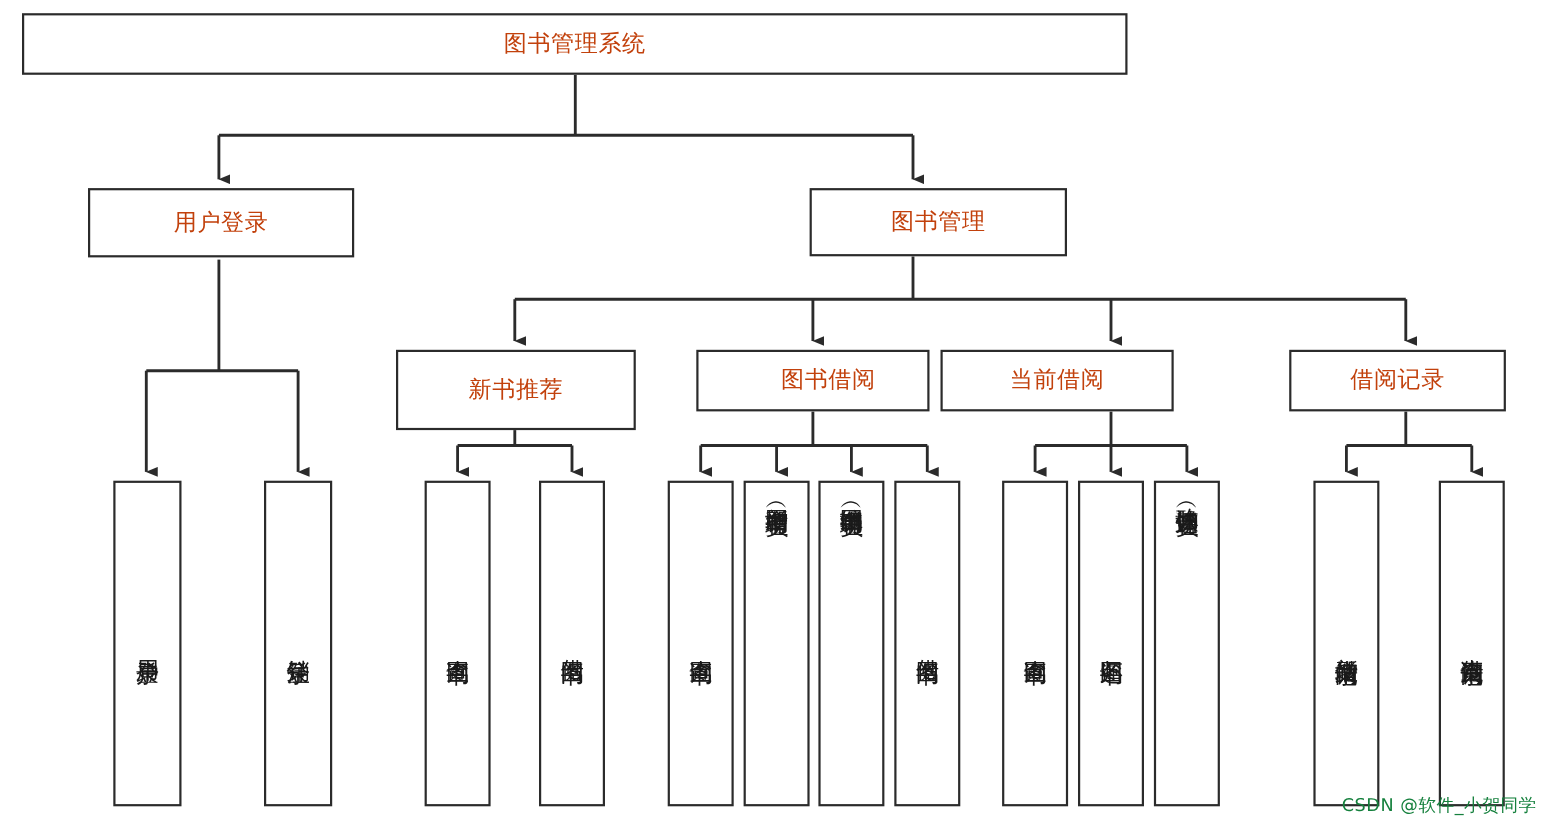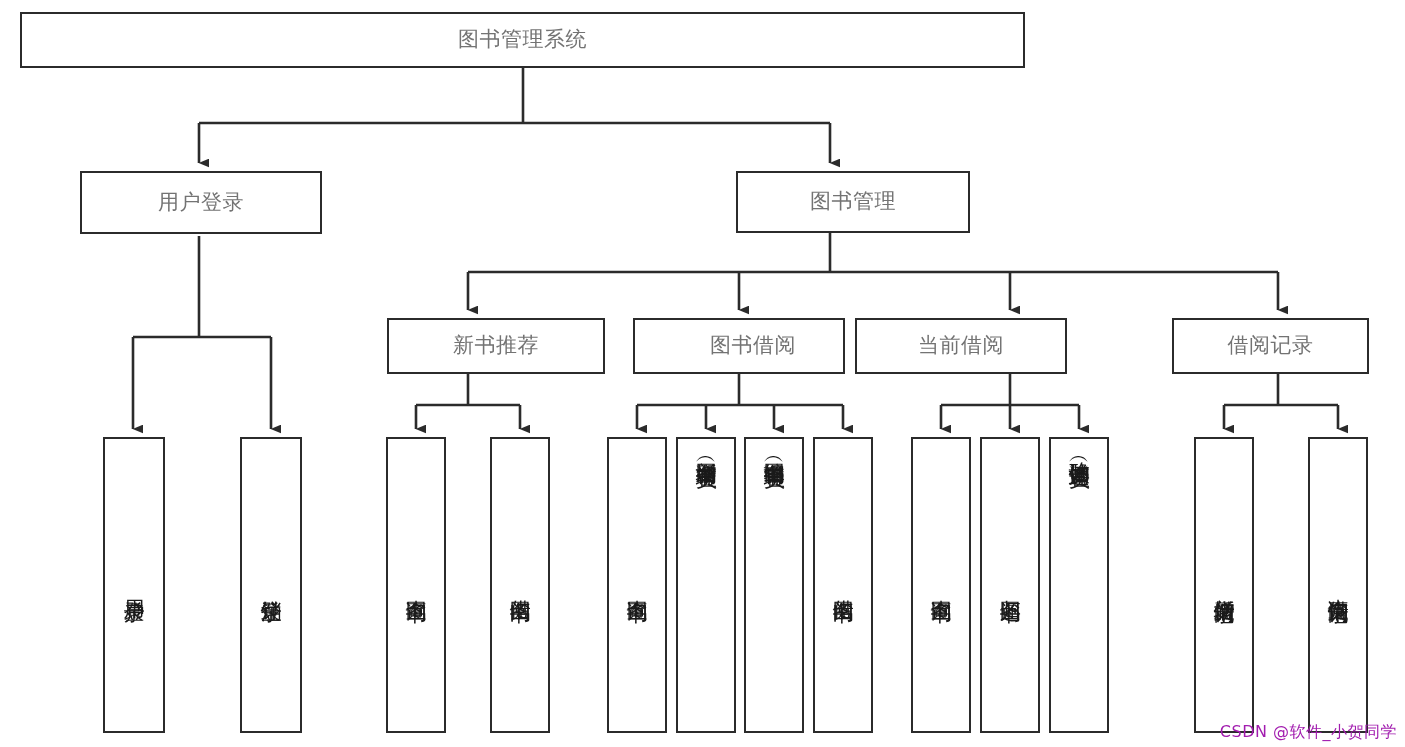--- a/index.html
+++ b/index.html
@@ -28,21 +28,21 @@
     position: absolute;
     box-sizing: border-box;
     background: #ffffff;
     border: 2px solid #2b2b2b;
     display: flex;
     align-items: center;
     justify-content: center;
   }
   .node-label-h {
     font-size: 21px;
-    color: #737373;
+    color: #c2410c;
     line-height: 1.1;
     white-space: nowrap;
     letter-spacing: 0.5px;
   }
   .node-label-v {
     font-size: 21px;
     color: #1a1a1a;
     line-height: 1.45;
     writing-mode: vertical-rl;
     text-orientation: upright;
@@ -56,21 +56,21 @@
   }
   .leaf-box.center-v {
     align-items: center;
     padding-top: 0;
   }
   #watermark {
     position: absolute;
     right: 8px;
     bottom: 4px;
     font-size: 16px;
-    color: #a21caf;
+    color: #15803d;
     white-space: nowrap;
     letter-spacing: 0.5px;
   }
 </style>
 </head>
 <body>
 
 <div id="stage">
 
   <svg id="chart-svg" viewBox="0 0 1405 747" xmlns="http://www.w3.org/2000/svg">
@@ -128,21 +128,21 @@
   </div>
 
   <div class="node-box" style="left:80px; top:171px; width:242px; height:63px;">
     <span class="node-label-h">用户登录</span>
   </div>
 
   <div class="node-box" style="left:712px; top:171px; width:234px; height:62px;margin-left:24px;">
     <span class="node-label-h">图书管理</span>
   </div>
 
-  <div class="node-box" style="left:360px; top:318px; width:218px; height:56px;margin-left:27px;">
+  <div class="node-box" style="left:360px; top:318px; width:218px; height:73px;">
     <span class="node-label-h">新书推荐</span>
   </div>
 
   <div class="node-box" style="left:633px; top:318px; width:212px; height:56px;padding-left:28px;">
     <span class="node-label-h">图书借阅</span>
   </div>
 
   <div class="node-box" style="left:855px; top:318px; width:212px; height:56px;">
     <span class="node-label-h">当前借阅</span>
   </div>

